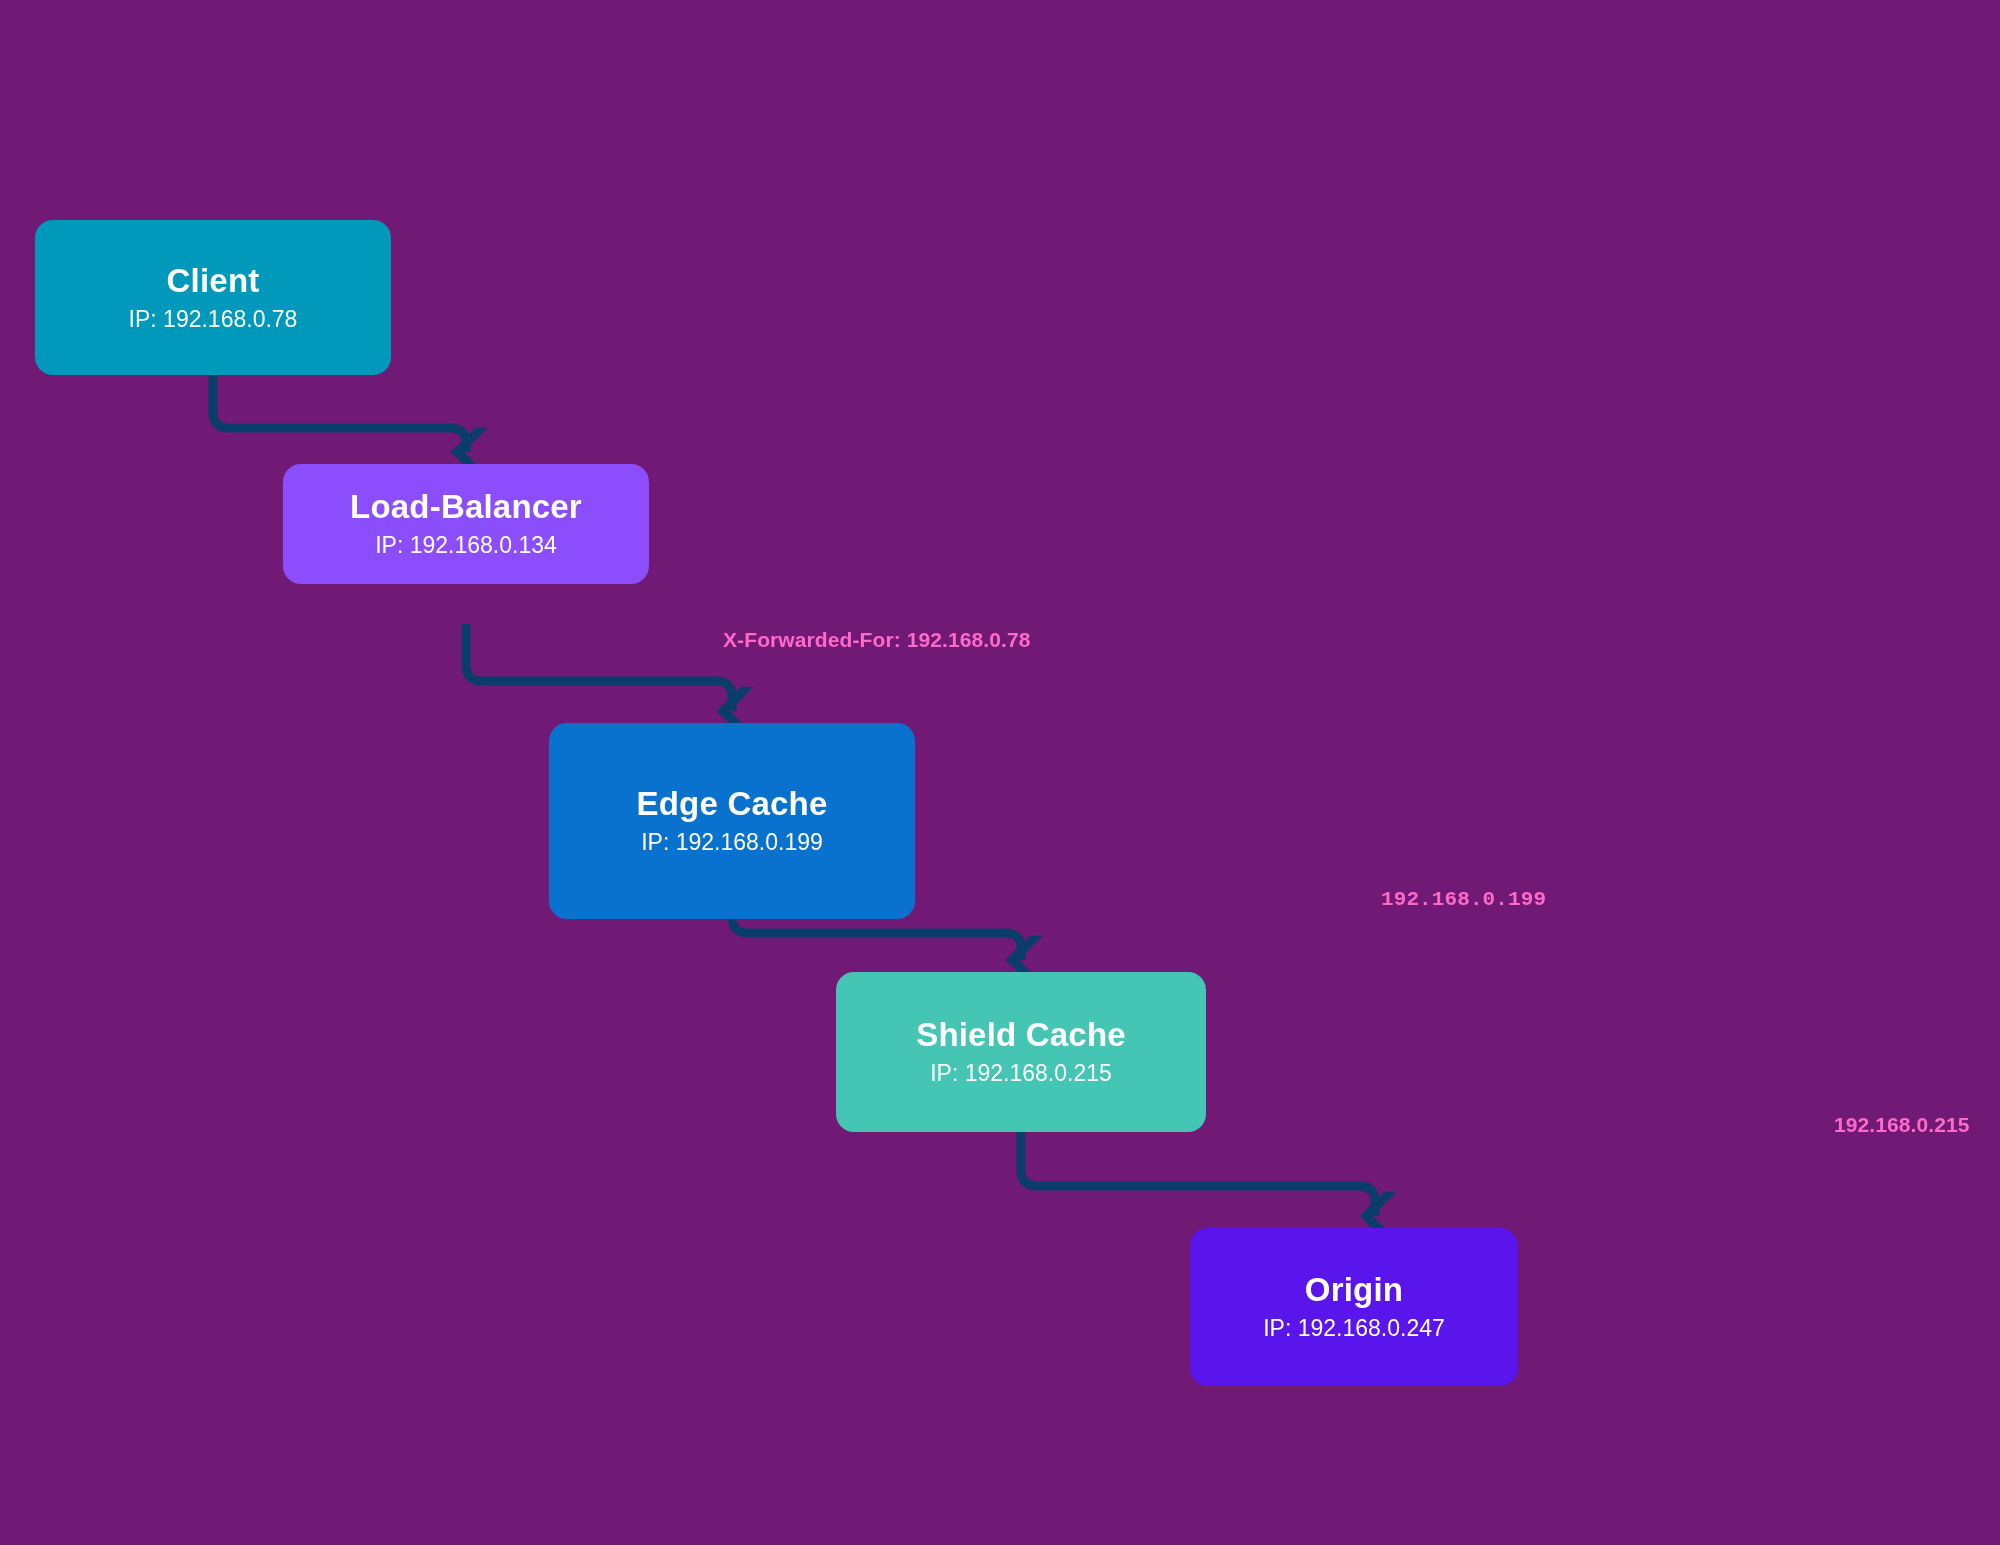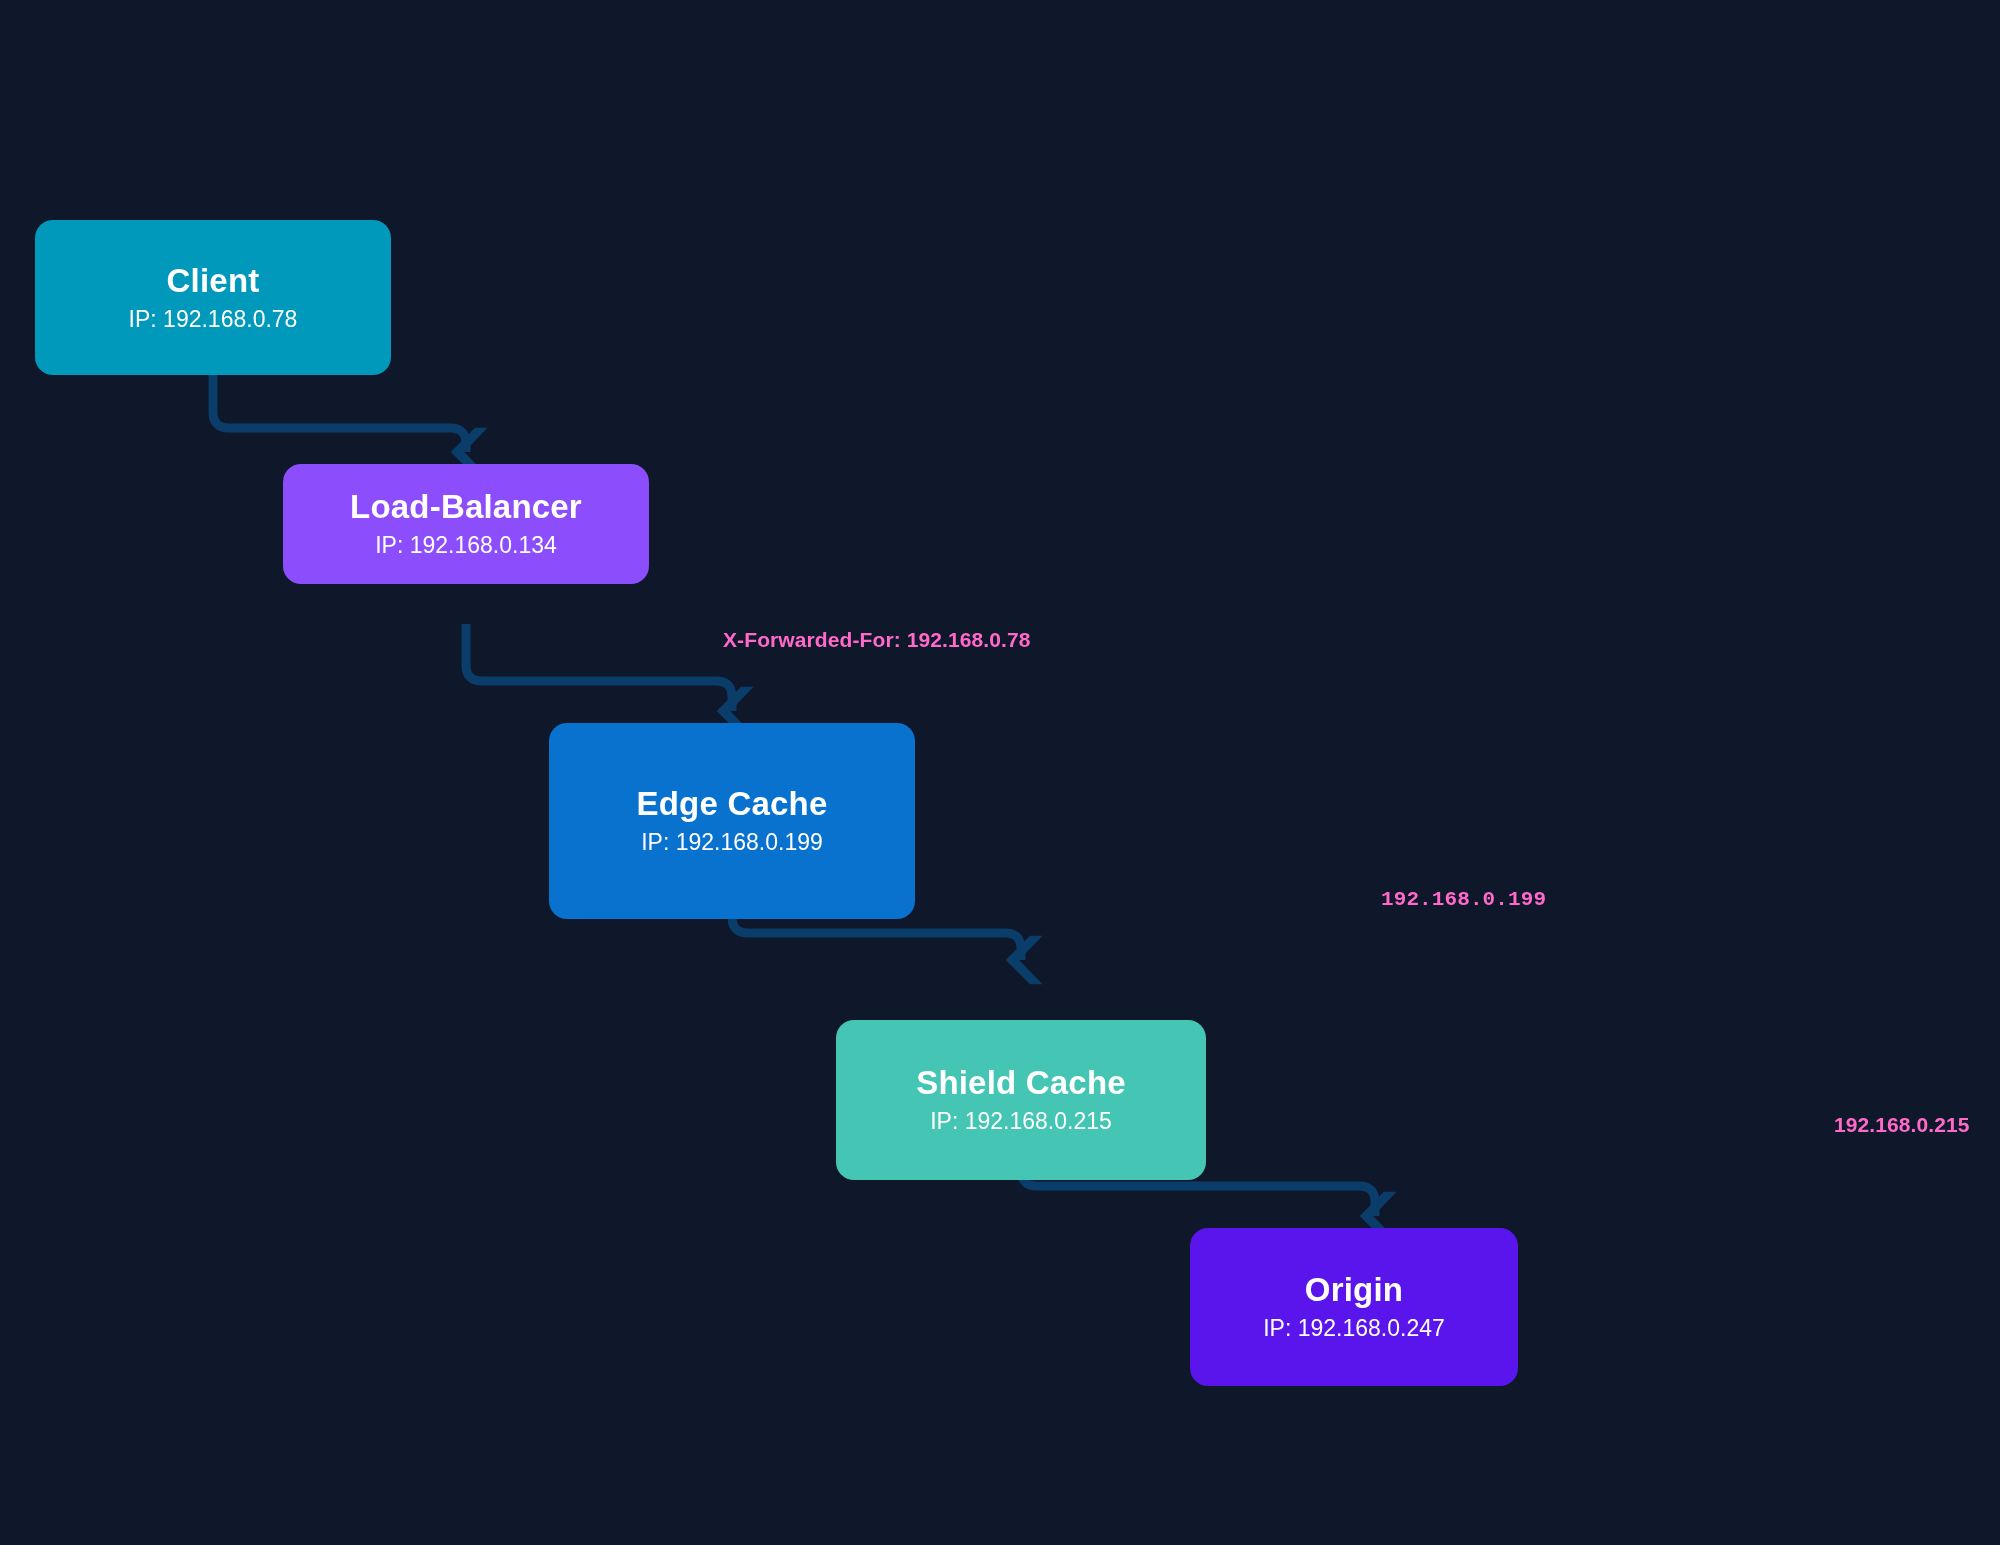--- a/index.html
+++ b/index.html
@@ -56,21 +56,21 @@
     font-size: 21px;
     font-weight: bold;
     color: #ff69c8;
     white-space: nowrap;
     letter-spacing: 0.1px;
   }
 </style>
 </head>
 <body>
 
-<div id="canvas" style="background: #0f172a;">
+<div id="canvas" style="background: #701a75;">
 
   <svg id="edges" viewBox="0 0 2000 1545" width="2000" height="1545" aria-hidden="true">
     <defs>
       <marker id="arrowhead" markerWidth="6" markerHeight="6" refX="3.1" refY="3" orient="auto" markerUnits="strokeWidth">
         <path d="M0.4,0.6 L3.1,3.2 L5.8,0.6 L5.8,2.0 L3.1,4.7 L0.4,2.0 Z" fill="#0b3d6b"></path>
       </marker>
     </defs>
 
     <path d="M 213,375 L 213,412 Q 213,428 229,428 L 450,428 Q 466,428 466,444 L 466,452" fill="none" stroke="#0b3d6b" stroke-width="9" stroke-linecap="butt" marker-end="url(#arrowhead)"></path>
 
@@ -89,21 +89,21 @@
   <div class="node" id="node-load-balancer" style="left: 283px; top: 464px; width: 366px; height: 120px; background: rgb(140, 77, 253);">
     <div class="node-title">Load-Balancer</div>
     <div class="node-sub">IP: 192.168.0.134</div>
   </div>
 
   <div class="node" id="node-edge-cache" style="left: 549px; top: 723px; width: 366px; height: 196px; background: rgb(8, 114, 206);">
     <div class="node-title">Edge Cache</div>
     <div class="node-sub">IP: 192.168.0.199</div>
   </div>
 
-  <div class="node" id="node-shield-cache" style="left: 836px; top: 972px; width: 370px; height: 160px; background: rgb(69, 197, 180); margin-top: 48px;">
+  <div class="node" id="node-shield-cache" style="left: 836px; top: 972px; width: 370px; height: 160px; background: rgb(69, 197, 180);">
     <div class="node-title">Shield Cache</div>
     <div class="node-sub">IP: 192.168.0.215</div>
   </div>
 
   <div class="node" id="node-origin" style="left: 1190px; top: 1228px; width: 328px; height: 158px; background: rgb(90, 20, 236);">
     <div class="node-title">Origin</div>
     <div class="node-sub">IP: 192.168.0.247</div>
   </div>
 
   <div class="edge-label" id="label-xff" style="left: 708px; top: 628px; margin-left: 15px;">X-Forwarded-For: 192.168.0.78</div>

